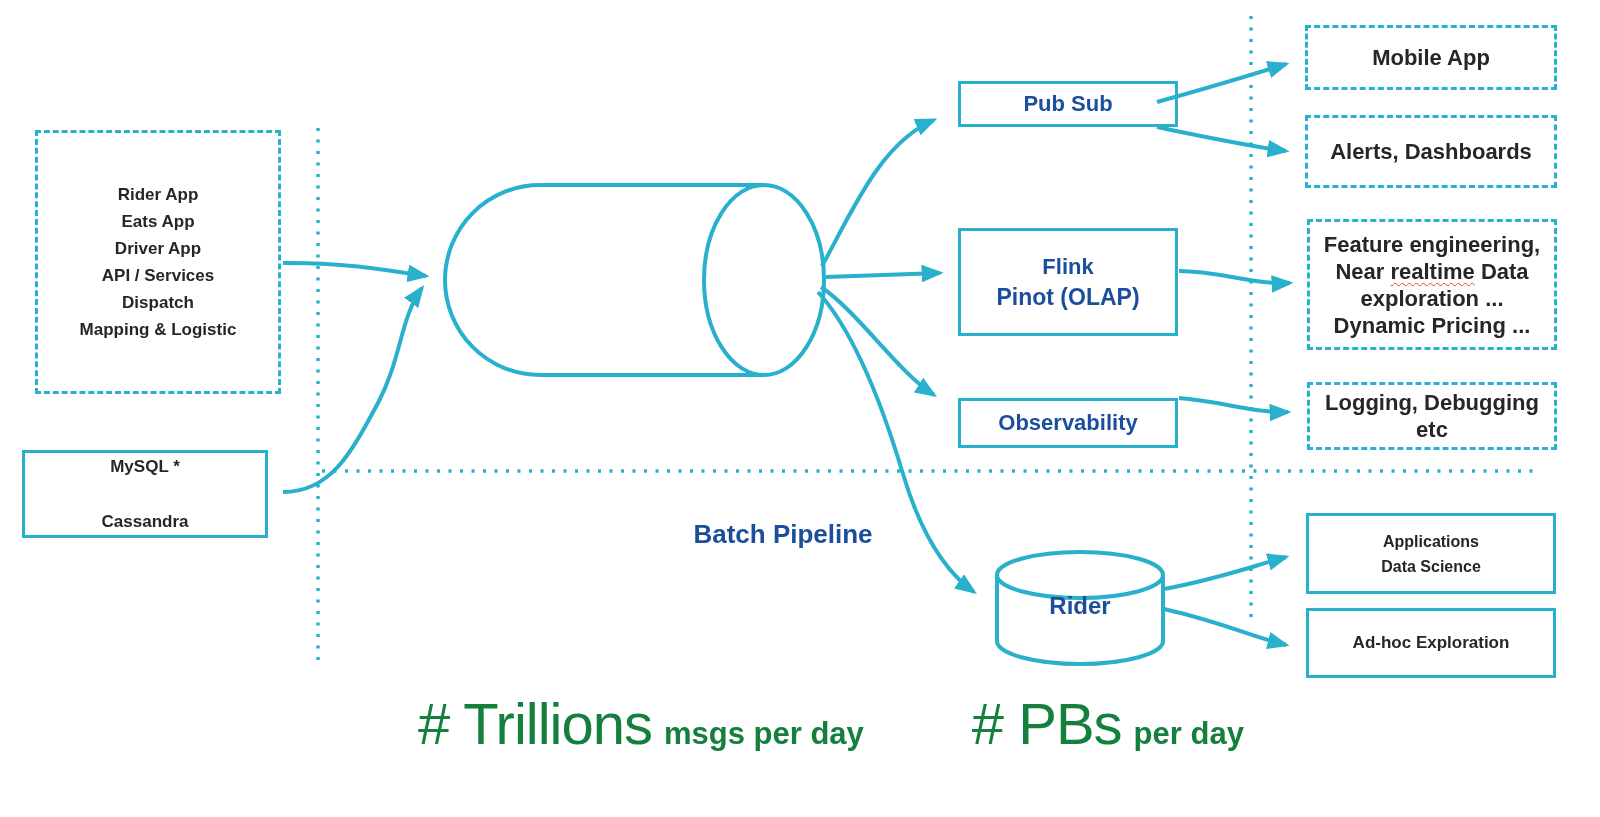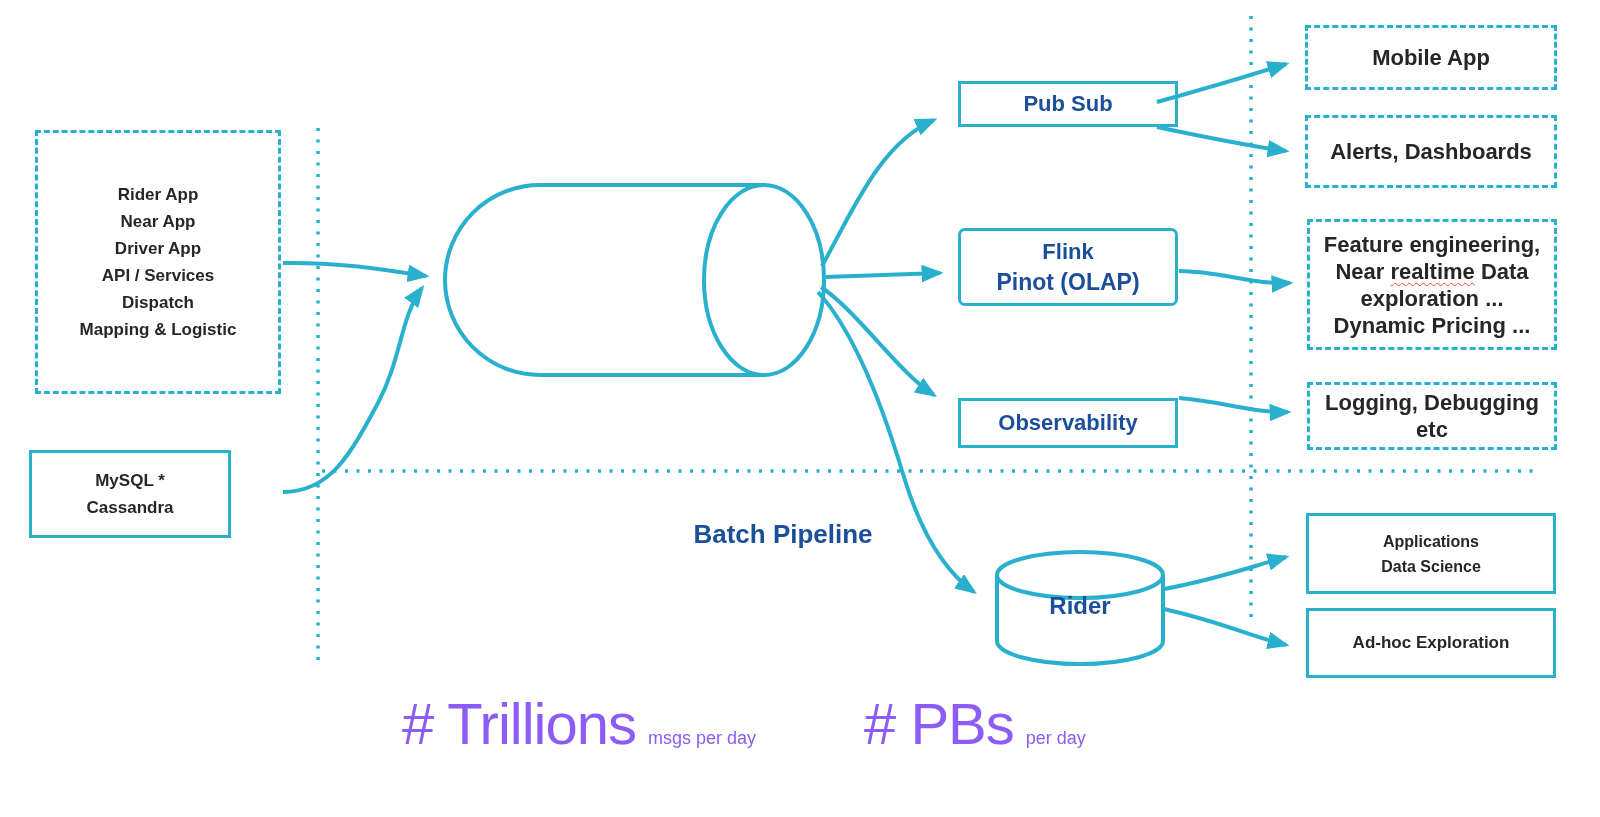--- a/index.html
+++ b/index.html
@@ -25,25 +25,25 @@
   .src-text{font-size:17px;line-height:27px;}
   .right-text{font-size:22px;line-height:27px;}
   .blue{color:var(--darkblue);font-weight:700;}
   .node-label{position:absolute;display:flex;align-items:center;justify-content:center;text-align:center;}
   .squiggle{
     text-decoration-line:underline;text-decoration-style:wavy;
     text-decoration-color:var(--squiggle);text-decoration-thickness:1px;
     text-underline-offset:3px;
   }
   .stats{
-    position:absolute;left:402px;top:690px;display:flex;align-items:baseline;
-    color:#8b5cf6;white-space:nowrap;
+    position:absolute;left:418px;top:690px;display:flex;align-items:baseline;
+    color:#15803d;white-space:nowrap;
   }
   .stat-big{font-size:58px;font-weight:400;letter-spacing:-1px;}
-  .stat-small{font-size:18px;font-weight:400;margin-left:12px;}
+  .stat-small{font-size:31px;font-weight:700;margin-left:12px;}
   .stat-gap{display:inline-block;width:108px;}
 </style>
 </head>
 <body>
 
 <div class="stage">
 
   <svg class="wires" viewBox="0 0 1600 817">
     <defs>
       <marker id="arw" markerWidth="5.5" markerHeight="4.4" refX="4.6" refY="2.2" orient="auto">
@@ -74,40 +74,40 @@
     <path d="M 1157 102 C 1215 86 1248 76 1286 64" fill="none" style="stroke:var(--cyan)" stroke-width="4" marker-end="url(#arw)"></path>
     <path d="M 1157 127 C 1215 139 1248 146 1286 151" fill="none" style="stroke:var(--cyan)" stroke-width="4" marker-end="url(#arw)"></path>
     <path d="M 1179 271 C 1220 271 1252 285 1290 283" fill="none" style="stroke:var(--cyan)" stroke-width="4" marker-end="url(#arw)"></path>
     <path d="M 1179 398 C 1220 401 1252 413 1288 412" fill="none" style="stroke:var(--cyan)" stroke-width="4" marker-end="url(#arw)"></path>
     <path d="M 1164 589 C 1218 579 1250 567 1286 557" fill="none" style="stroke:var(--cyan)" stroke-width="4" marker-end="url(#arw)"></path>
     <path d="M 1164 609 C 1218 621 1250 636 1286 645" fill="none" style="stroke:var(--cyan)" stroke-width="4" marker-end="url(#arw)"></path>
   </svg>
 
   <div class="box dashed src-text" style="left:35px;top:130px;width:246px;height:264px;">
     <span class="ln">Rider App</span>
-    <span class="ln">Near App</span>
+    <span class="ln">Eats App</span>
     <span class="ln">Driver App</span>
     <span class="ln">API / Services</span>
     <span class="ln">Dispatch</span>
     <span class="ln">Mapping &amp; Logistic</span>
   </div>
 
-  <div class="box solid src-text" style="left:29px;top:450px;width:202px;height:88px;">
+  <div class="box solid src-text" style="left:22px;top:450px;width:246px;height:88px;justify-content:space-between;">
     <span class="ln">MySQL *</span>
     <span class="ln">Cassandra</span>
   </div>
 
 
   <div class="node-label blue" style="left:668px;top:516px;width:230px;height:36px;font-size:26px;">Batch Pipeline</div>
 
   <div class="box solid" style="left:958px;top:81px;width:220px;height:46px;">
     <span class="ln blue" style="font-size:22px;">Pub Sub</span>
   </div>
 
-  <div class="box solid" style="left:958px;top:228px;width:220px;height:78px;border-radius:7px;">
+  <div class="box solid" style="left:958px;top:228px;width:220px;height:108px;">
     <span class="ln blue" style="font-size:22px;line-height:31px;">Flink</span>
     <span class="ln blue" style="font-size:23px;line-height:31px;">Pinot (OLAP)</span>
   </div>
 
   <div class="box solid" style="left:958px;top:378px;width:220px;height:50px;margin-top:20px;">
     <span class="ln blue" style="font-size:22px;">Observability</span>
   </div>
 
   <div class="node-label blue" style="left:997px;top:590px;width:166px;height:32px;font-size:24px;">Rider</div>
 

